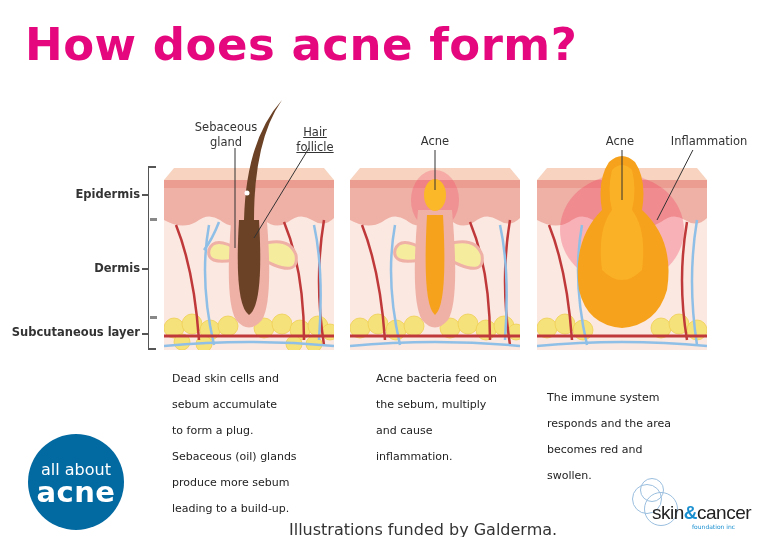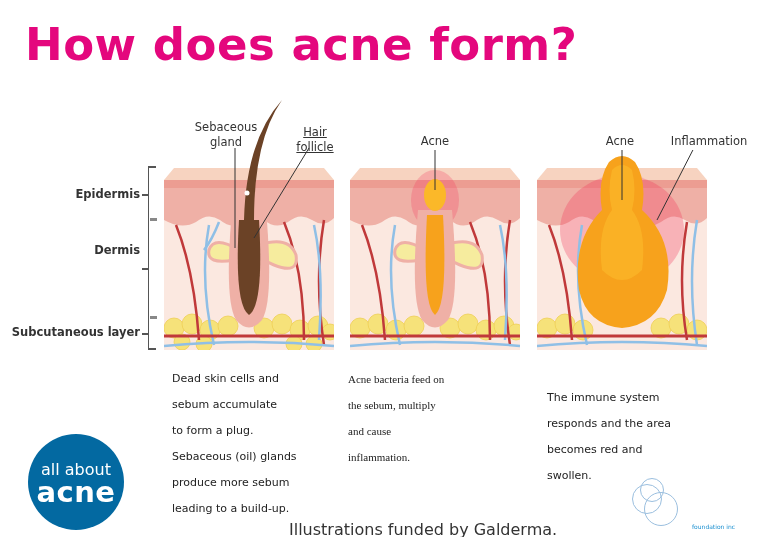--- a/index.html
+++ b/index.html
@@ -25,21 +25,21 @@
   .logo-sc .word { position:absolute; left:22px; top:24px; font-size:19px; letter-spacing:-0.5px; color:#222; font-family:"Liberation Sans", sans-serif; }
   .logo-sc .word .amp { color:#1a8fd0; font-weight:bold; }
   .logo-sc .sub { position:absolute; left:62px; top:45px; font-size:6px; color:#1a8fd0; }
 </style>
 </head>
 <body>
 
 <div class="title">How does acne form?</div>
 
 <div class="layer-label" style="left:60px; top:187px; width:80px;">Epidermis</div>
-<div class="layer-label" style="left:60px; top:243px; width:80px;">Dermis</div>
+<div class="layer-label" style="left:60px; top:261px; width:80px;">Dermis</div>
 <div class="layer-label" style="left:10px; top:325px; width:130px;">Subcutaneous layer</div>
 <div class="bracket" style="left:148px; top:166px; height:183px;"></div>
 <div class="tick" style="left:148px; top:166px; width:8px;"></div>
 <div class="tick" style="left:148px; top:348px; width:8px;"></div>
 <div class="tick" style="left:142px; top:194px; width:6px;"></div>
 <div class="tick" style="left:142px; top:268px; width:6px;"></div>
 <div class="tick" style="left:142px; top:333px; width:6px;"></div>
 <div class="notch" style="left:150px; top:218px;"></div>
 <div class="notch" style="left:150px; top:316px;"></div>
 
@@ -165,34 +165,35 @@
     <line x1="160" y1="-8" x2="120" y2="70" stroke="#333" stroke-width="1"></line>
   </svg>
 </div>
 
 <div class="caption" style="left:172px;">Dead skin cells and
 sebum accumulate
 to form a plug.
 Sebaceous (oil) glands
 produce more sebum
 leading to a build-up.</div>
-<div class="caption" style="left:348px;font-family:Liberation Serif, serif;">Acne bacteria feed on
+<div class="caption" style="left:376px;">Acne bacteria feed on
 the sebum, multiply
 and cause
 inflammation.</div>
 <div class="caption" style="left:547px;margin-top:19px;">The immune system
 responds and the area
 becomes red and
 swollen.</div>
 
 <div class="logo-aaa">
   <div class="l1">all about</div>
   <div class="l2">acne</div>
 </div>
 
 <div class="credit">Illustrations funded by Galderma.</div>
 
 <div class="logo-sc">
   <div class="circ" style="left:2px; top:6px; width:28px; height:28px;"></div>
   <div class="circ" style="left:10px; top:0px; width:22px; height:22px;"></div>
   <div class="circ" style="left:14px; top:14px; width:32px; height:32px;"></div>
+  <div class="word"><span>skin</span><span class="amp">&amp;</span><span>cancer</span></div>
   <div class="sub">foundation inc</div>
 </div>
 
 </body></html>

